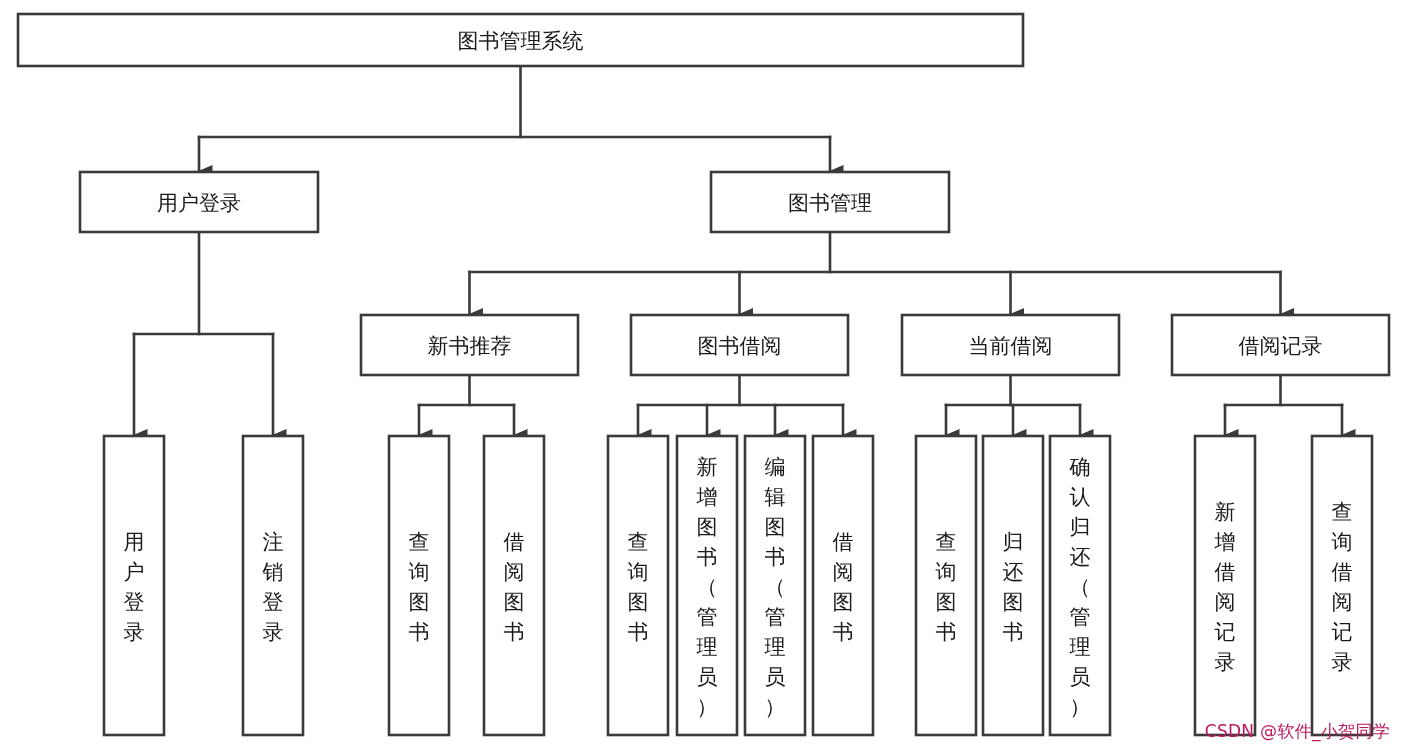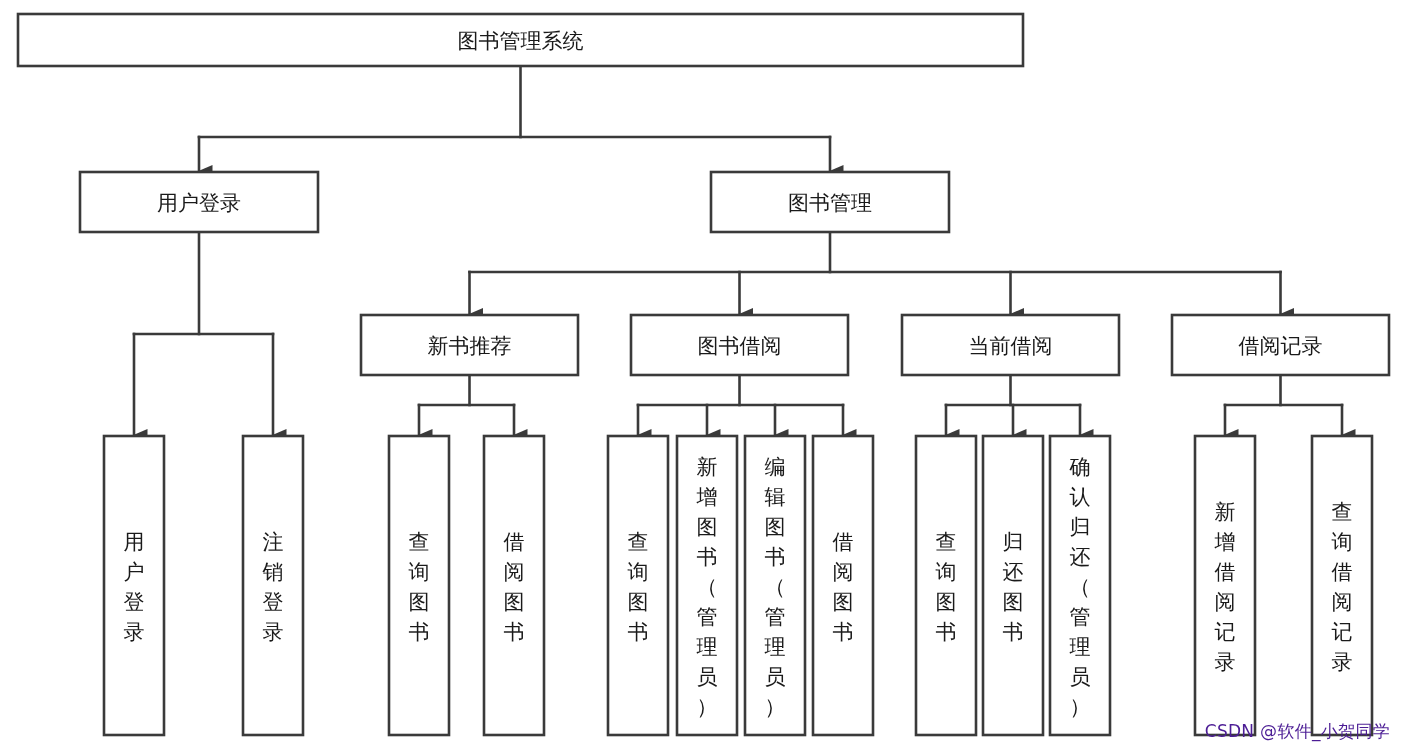--- a/index.html
+++ b/index.html
@@ -53,21 +53,21 @@
     font-size: 21px;
     fill: #1a1a1a;
     text-anchor: middle;
   }
   .watermark {
     position: absolute;
     right: 8px;
     bottom: 4px;
     font-family: "DejaVu Sans", "Liberation Sans", sans-serif;
     font-size: 17px;
-    color: #4c1d95;
+    color: #be185d;
     white-space: nowrap;
     letter-spacing: 0.3px;
     margin-top: 45px;
   }
 </style>
 </head>
 <body>
 
 <div id="diagram-root">
 

